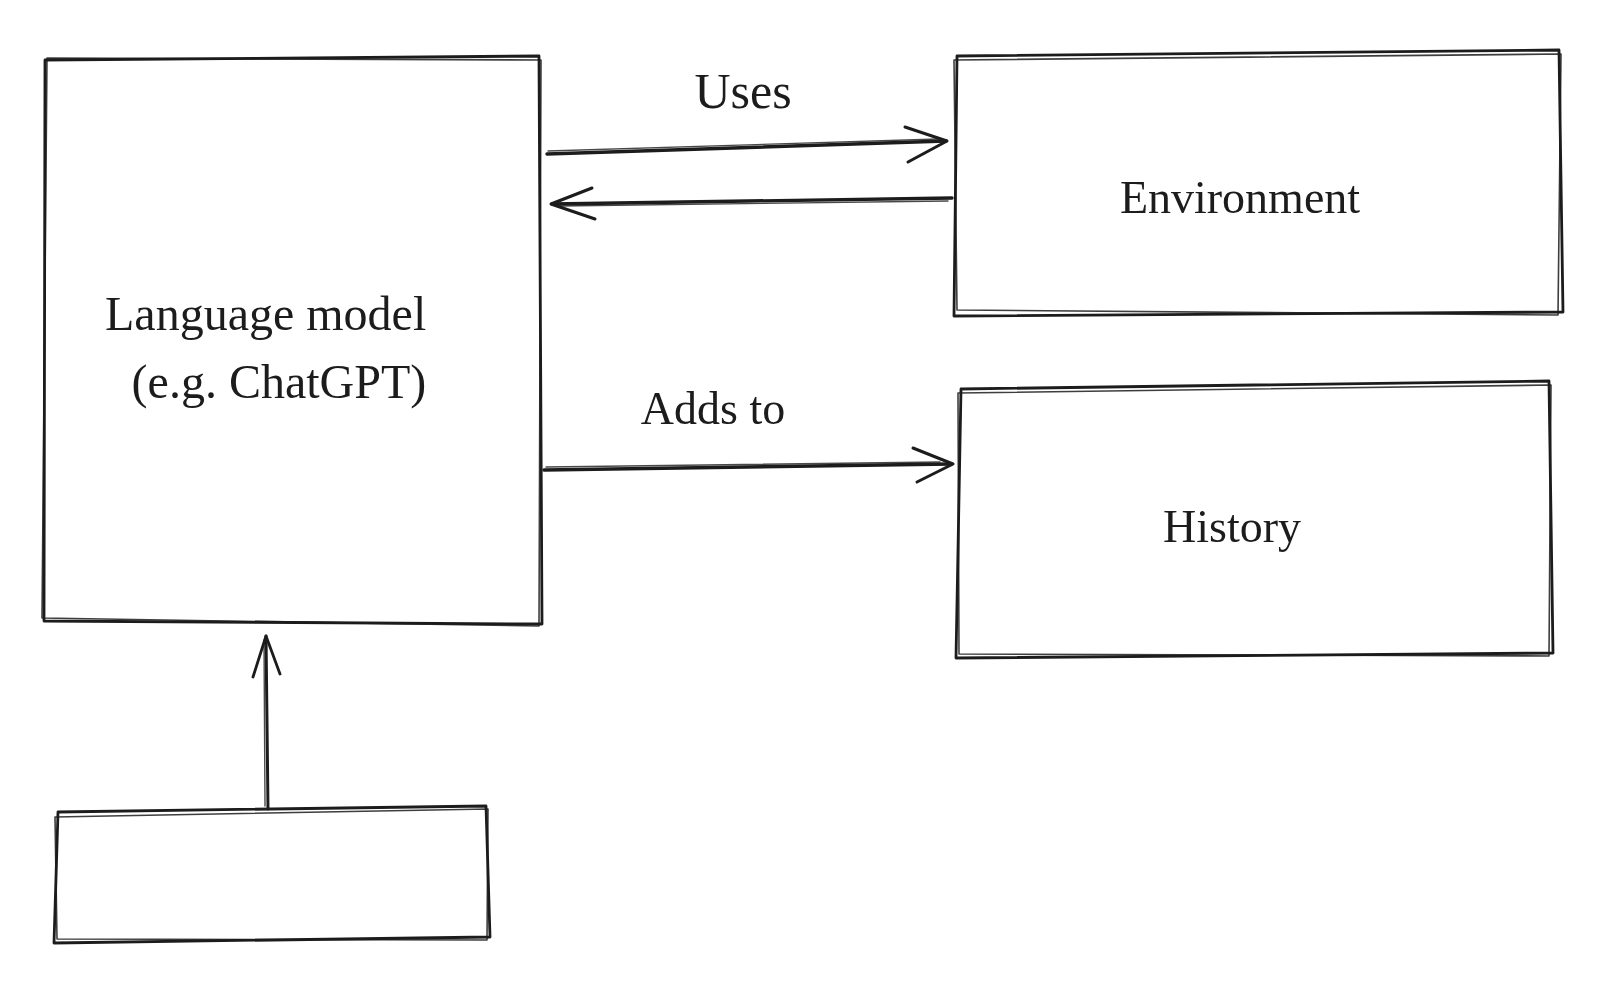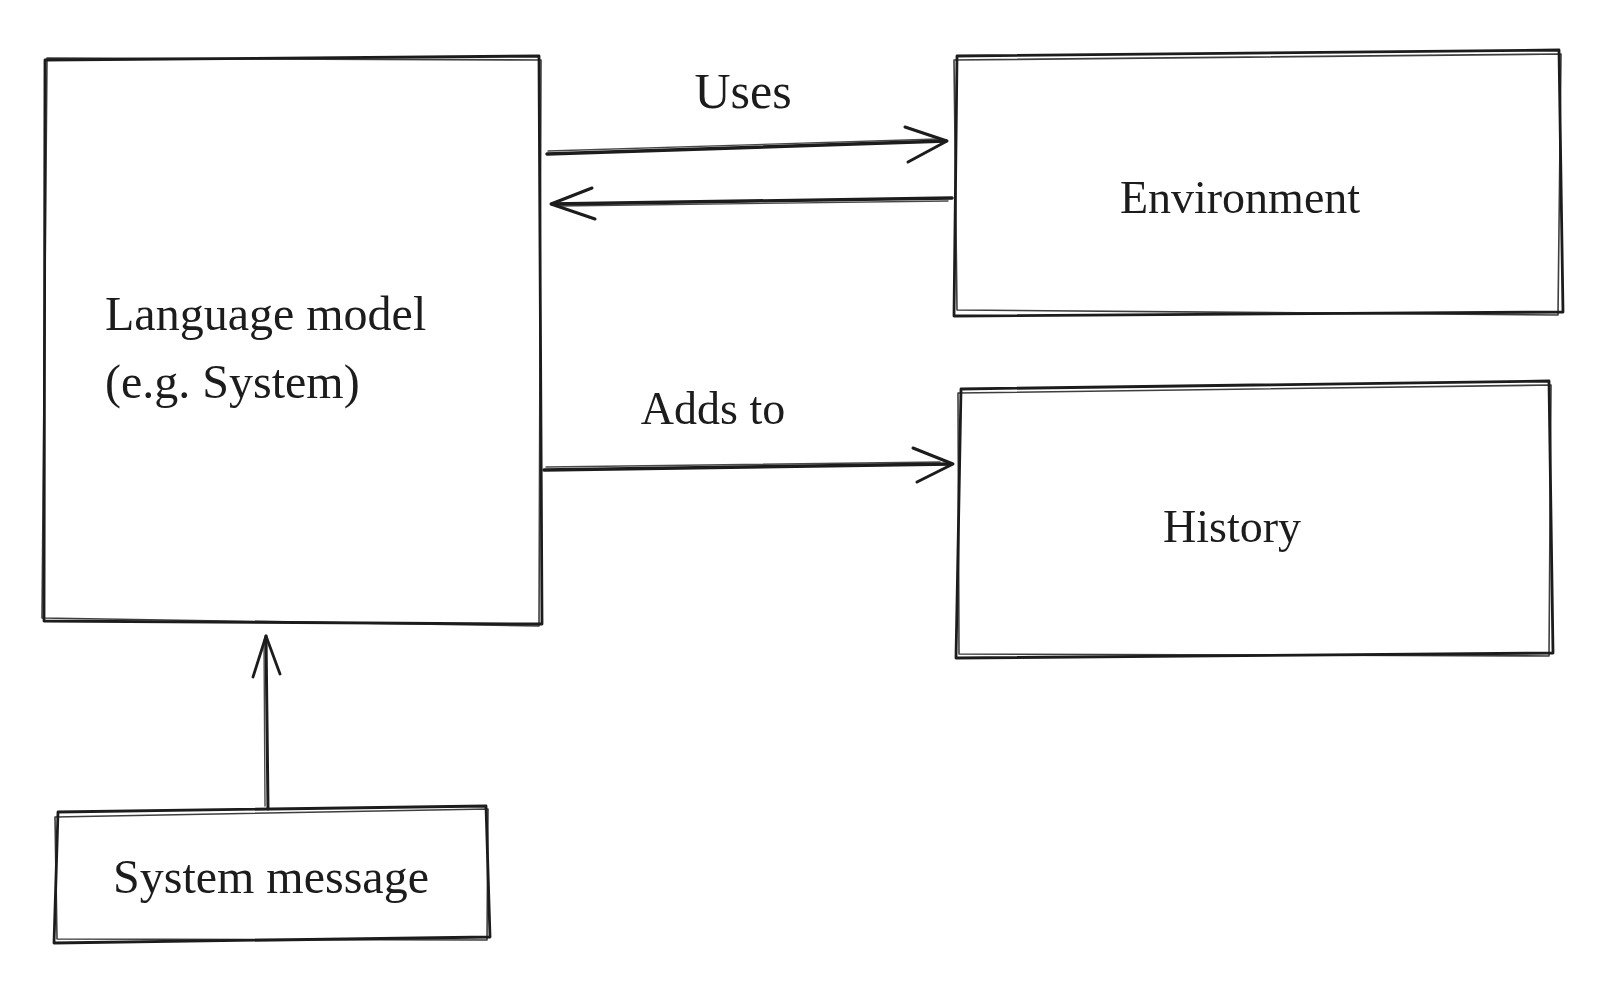--- a/index.html
+++ b/index.html
@@ -24,21 +24,21 @@
   .label {
     position: absolute;
     font-family: cursive;
     color: #1c1c1c;
     white-space: nowrap;
     font-size: 46px;
     line-height: 1.25;
   }
   .centered { transform: translate(-50%, -50%); text-align: center; }
   .node-label-multiline {
-    text-align: left;
+    text-align: right;
     font-size: 48px;
     line-height: 68px;
   }
   .uses-label { font-size: 50px; text-align: center; }
   .watermark {
     position: absolute;
     font-family: "Liberation Sans", sans-serif;
     font-size: 39px;
     color: #ed7622;
     white-space: nowrap;
@@ -91,28 +91,27 @@
 
     <g>
       <path class="sketch" stroke-width="3" d="M268,809 L266,636"></path>
       <path class="sketch" stroke-width="1.4" opacity="0.8" d="M265,806 L264,640"></path>
       <path class="sketch" stroke-width="2.8" d="M253,677 L266,636 L280,674"></path>
     </g>
   </svg>
 
   <div class="label node-label-multiline" style="left:105px; top:280px;">
     <div>Language model</div>
-    <div>(e.g. System)</div>
+    <div>(e.g. ChatGPT)</div>
   </div>
 
   <div class="label centered" style="left:1240px; top:198px;">Environment</div>
 
   <div class="label centered" style="left:1232px; top:527px;text-align:center;">History</div>
 
-  <div class="label centered" style="left:271px; top:877px; font-size:48px;">System message</div>
 
   <div class="label centered uses-label" style="left:743px; top:91px;">Uses</div>
 
   <div class="label centered" style="left:713px; top:409px;text-align:center;">Adds to</div>
 
 
 
 
 </div>
 

